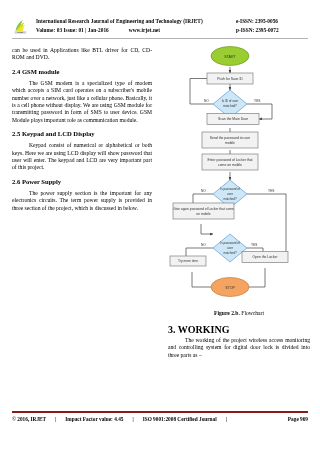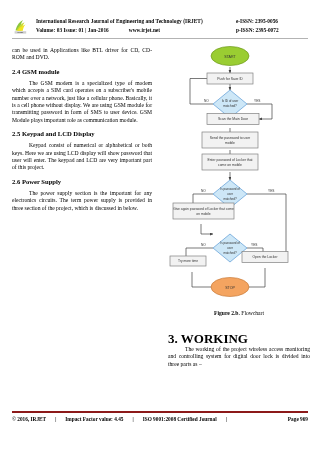--- a/index.html
+++ b/index.html
@@ -53,22 +53,22 @@
 
   
   .flow{position:relative;width:142px;height:262px;}
   .flow svg{display:block;}
   .fig-cap{
     margin-top:3px;text-align:center;
     font-size:5.6px;line-height:8px;
   }
   .fig-cap b{font-weight:bold;}
   h2.sec3{
-    margin:17px 0 3px 0;
-    font-size:13px;font-weight:bold;line-height:9px;
+    margin:8px 0 3px 0;
+    font-size:10px;font-weight:bold;line-height:9px;
   }
 
   
   .foot-rule{
     position:absolute;left:12px;top:411px;width:296px;height:2.1px;
     background:#8c1919;
   }
   .footer{
     position:absolute;left:12px;top:415px;width:296px;
     display:flex;align-items:center;

